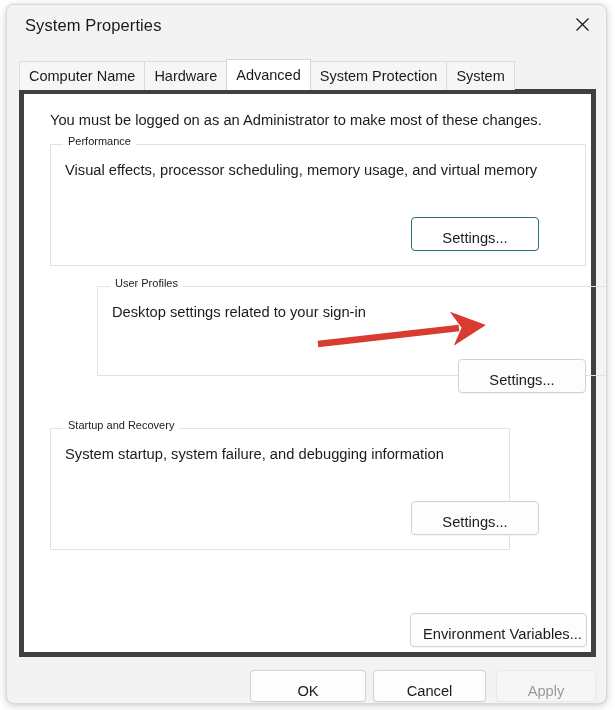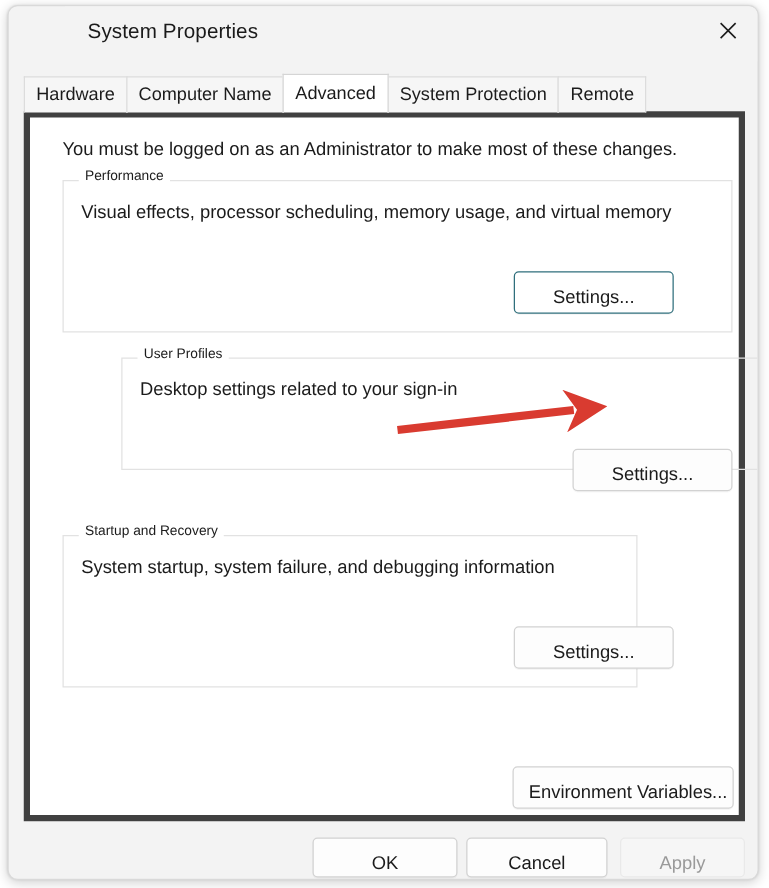--- a/index.html
+++ b/index.html
@@ -28,21 +28,20 @@
     box-sizing: border-box;
     box-shadow: 0 2px 9px rgba(0,0,0,0.18), 0 0 2px rgba(0,0,0,0.10);
     overflow: hidden;
   }
 
   
   #titlebar {
     position: relative;
     height: 44px;
     background: #f3f3f3;
-    margin-left: 45px;
   }
   #title-text {
     position: absolute;
     left: 18px;
     top: 11px;
     font-size: 16.5px;
     color: #1a1a1a;
     letter-spacing: 0.1px;
     white-space: nowrap;
   }
@@ -224,25 +223,25 @@
     <div id="title-text">System Properties</div>
     <div id="close-button">
       <svg width="17" height="17" viewBox="0 0 17 17">
         <line x1="2.5" y1="2.5" x2="14.5" y2="14.5" stroke="#1a1a1a" stroke-width="1.3"></line>
         <line x1="14.5" y1="2.5" x2="2.5" y2="14.5" stroke="#1a1a1a" stroke-width="1.3"></line>
       </svg>
     </div>
   </div>
 
   <div id="tabstrip">
+    <div class="tab">Computer Name</div>
     <div class="tab">Hardware</div>
-    <div class="tab">Computer Name</div>
     <div class="tab selected">Advanced</div>
     <div class="tab">System Protection</div>
-    <div class="tab">Remote</div>
+    <div class="tab">System</div>
   </div>
 
   <div id="panel">
 
     <div id="admin-note">You must be logged on as an Administrator to make most of these changes.</div>
 
     <div class="group" id="group-performance">
       <div class="group-label">Performance</div>
       <div class="group-desc">Visual effects, processor scheduling, memory usage, and virtual memory</div>
       <button class="btn focused" id="btn-settings-performance">Settings...</button>

